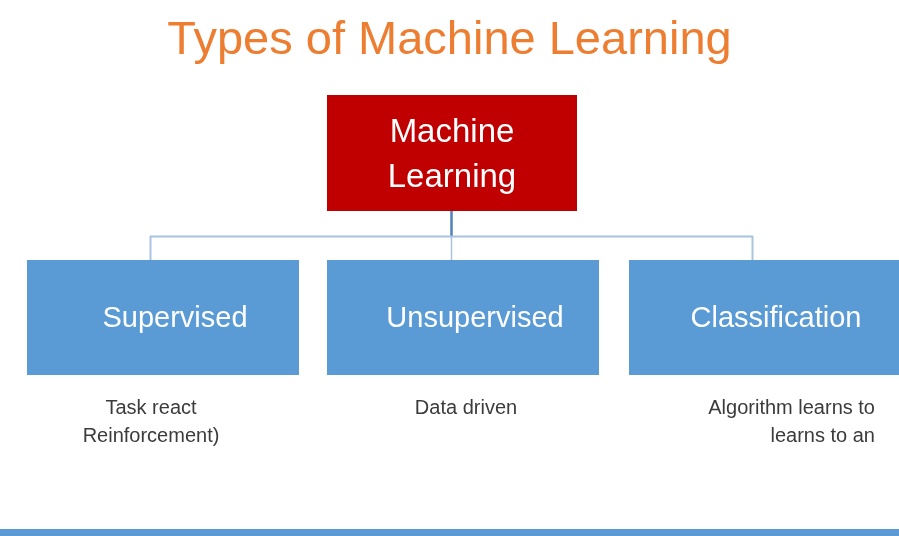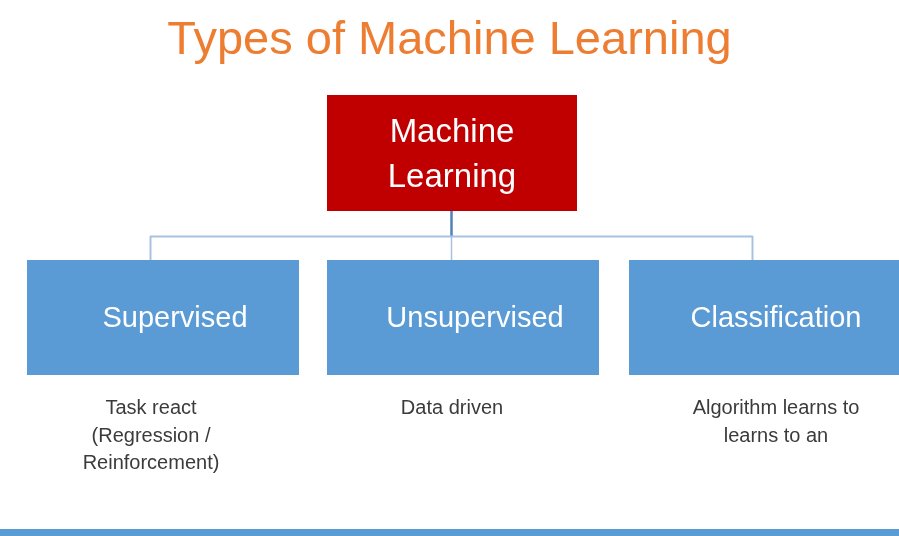--- a/index.html
+++ b/index.html
@@ -64,22 +64,22 @@
   }
   .desc {
     position: absolute;
     top: 394px;
     text-align: center;
     font-size: 20px;
     line-height: 27.5px;
     color: #3B3B3B;
   }
   .desc.d0 { left: 27px;  width: 248px; }
-  .desc.d1 { left: 327px; width: 250px; }
-  .desc.d2 { left: 653px; width: 246px; }
+  .desc.d1 { left: 341px; width: 250px; }
+  .desc.d2 { left: 629px; width: 246px; text-align: right; }
   .desc span { display: block; }
   .footer-bar {
     position: absolute;
     left: 0;
     bottom: 0;
     width: 899px;
     height: 7px;
     background: #5B9BD5;
   }
 </style>
@@ -107,21 +107,20 @@
   </div>
   <div class="node branch-node b1">
     <span>Unsupervised</span>
   </div>
   <div class="node branch-node b2">
     <span>Classification</span>
   </div>
 
   <div class="desc d0">
     <span>Task react</span>
-    <span>(Regression /</span>
     <span>Reinforcement)</span>
   </div>
   <div class="desc d1">
     <span>Data driven</span>
   </div>
   <div class="desc d2">
     <span>Algorithm learns to</span>
     <span>learns to an</span>
   </div>
 

